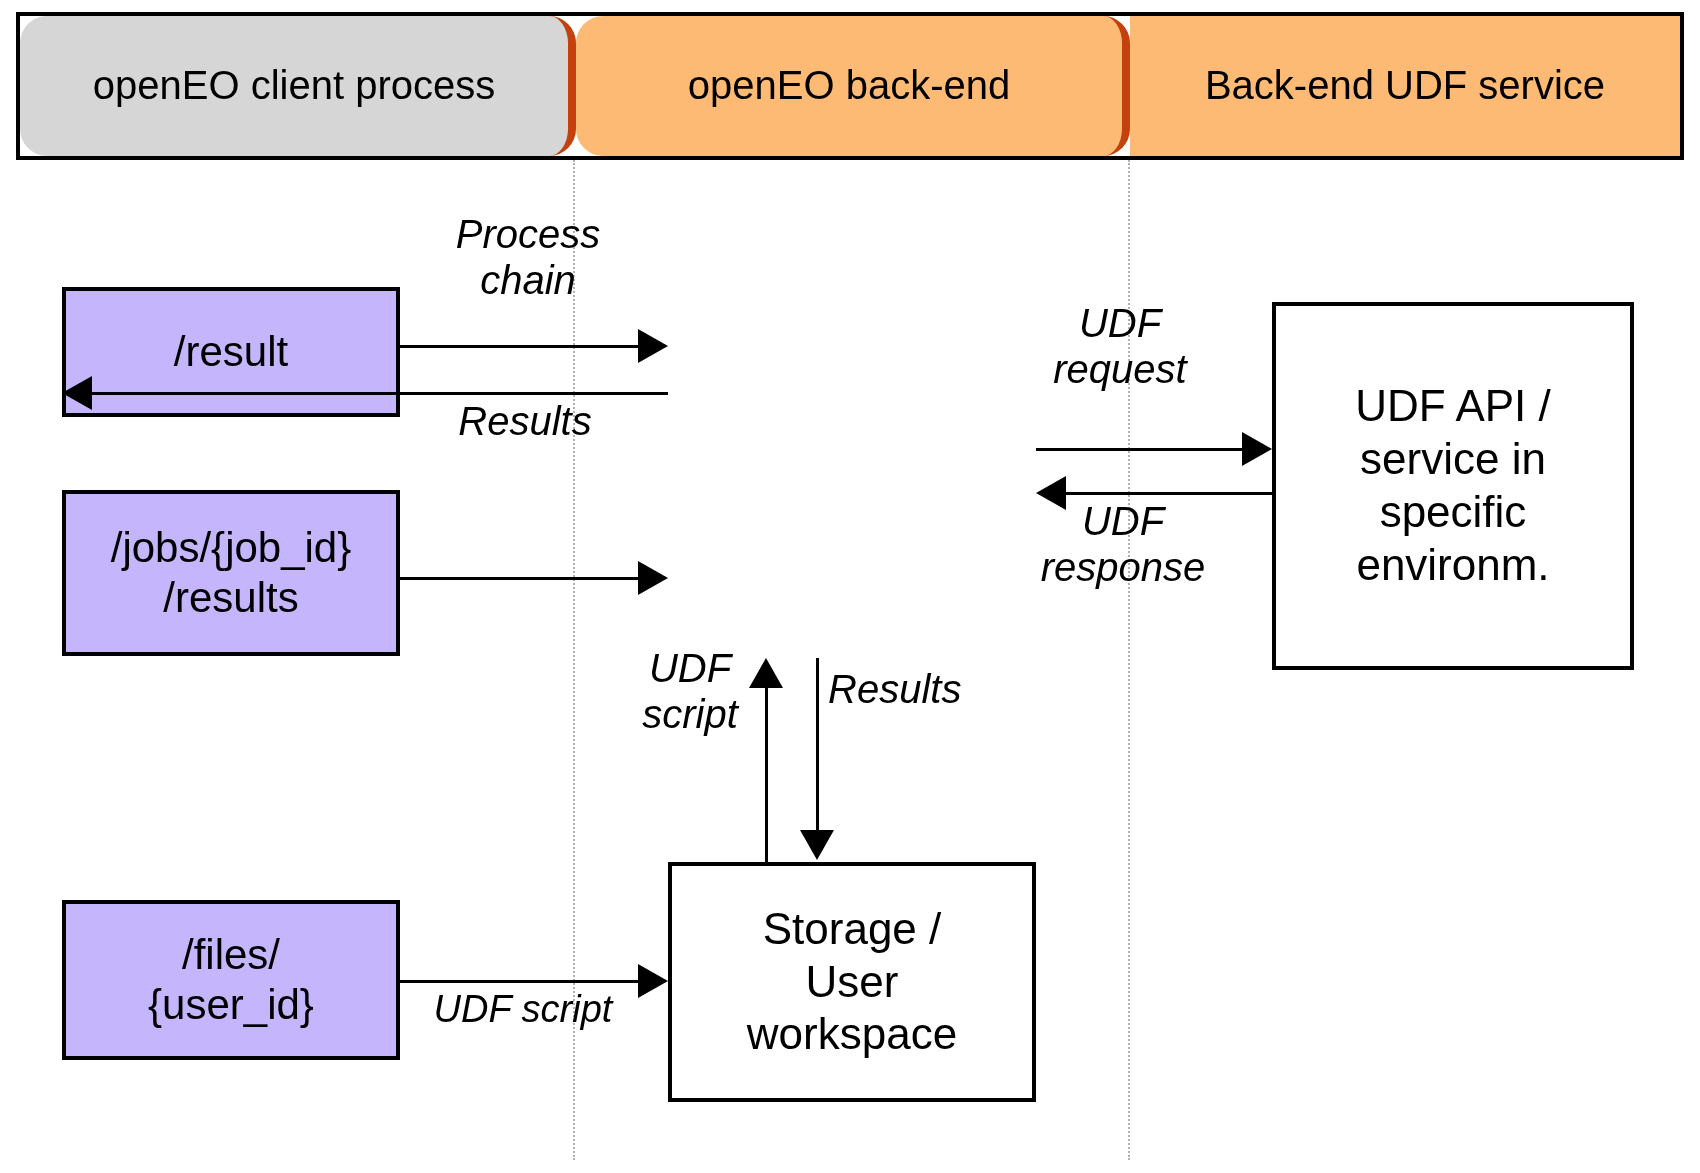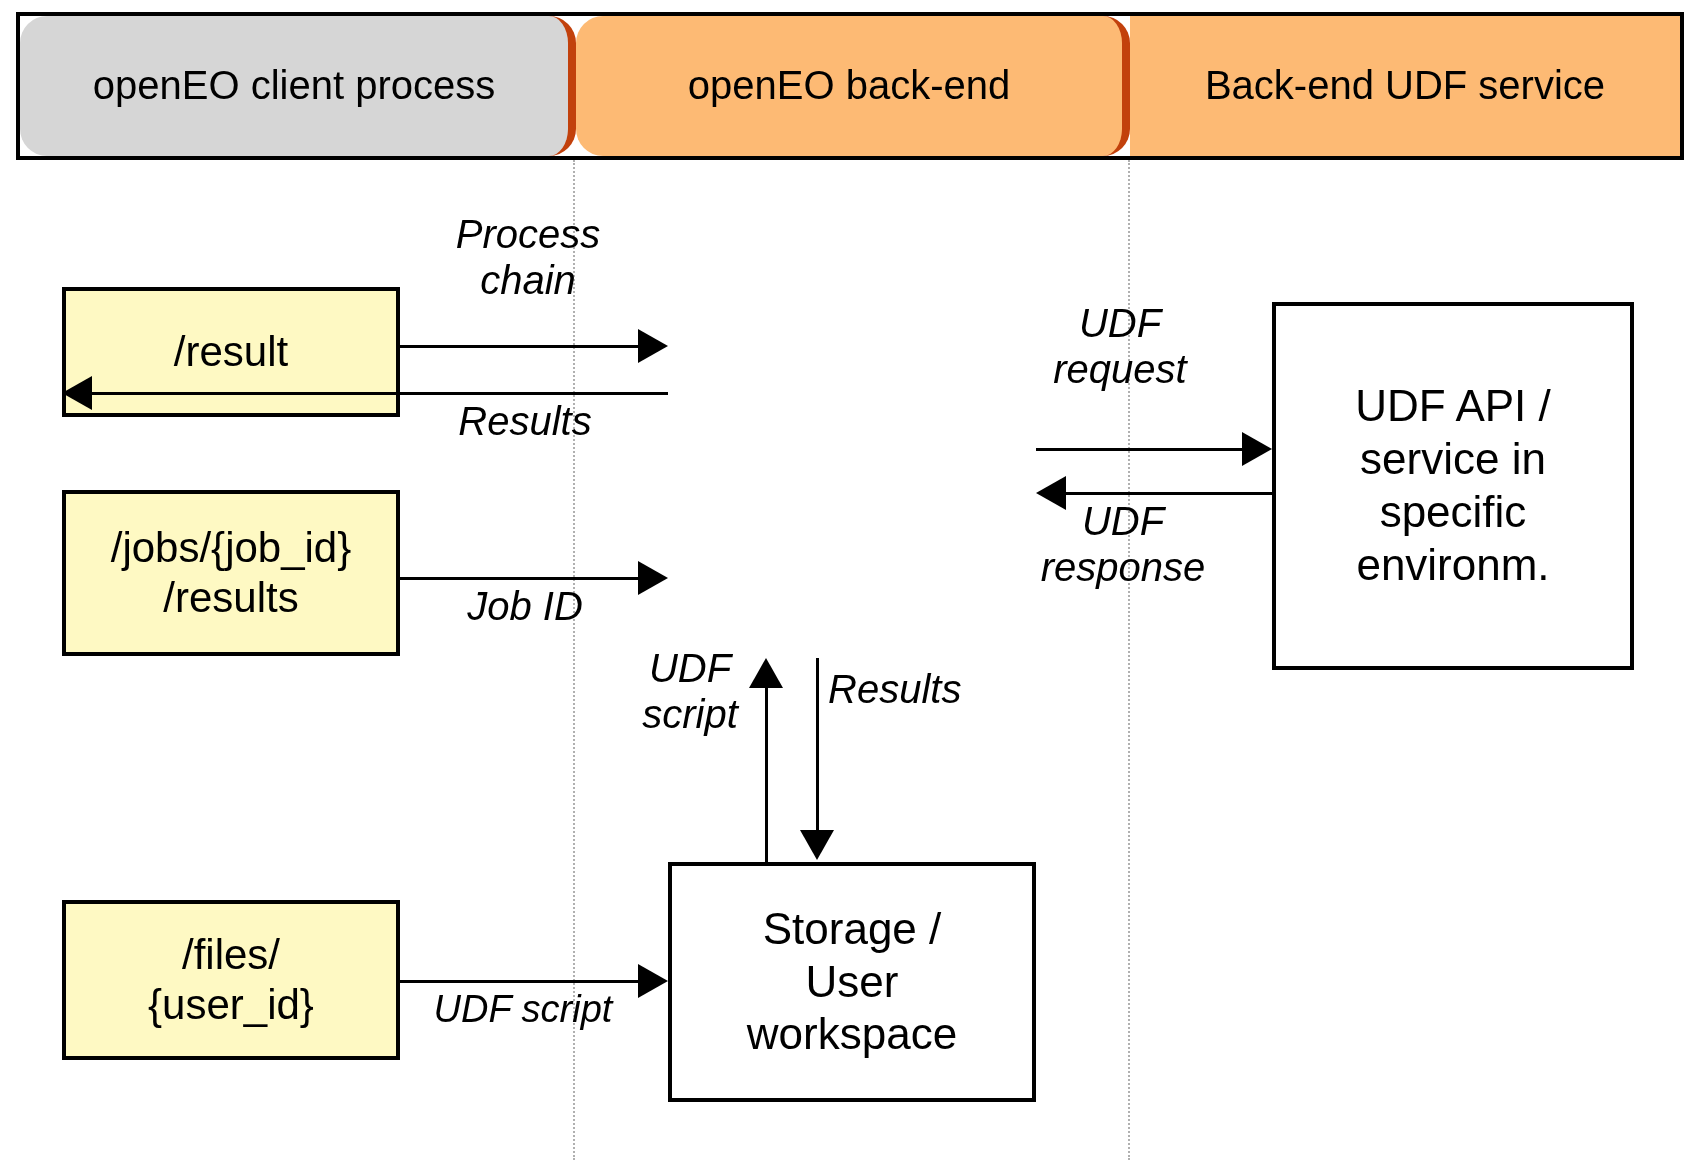--- a/index.html
+++ b/index.html
@@ -55,21 +55,21 @@
     box-sizing: border-box;
     border: 4px solid #000000;
     background: #ffffff;
     display: flex;
     align-items: center;
     justify-content: center;
     text-align: center;
     color: #000000;
     line-height: 1.2;
   }
-  .node.shaded { background: #fef9c3; }
+  .node.shaded { background: #c4b5fd; }
   .node .node-label { display: block; white-space: pre-line; padding: 0 4px; }
 
   
   .hline {
     position: absolute;
     height: 0;
     border-top: 3px solid #000000;
   }
   .vline {
     position: absolute;
@@ -163,21 +163,20 @@
   <div class="arrow-r" style="left:638px; top:329px;"></div>
   <div class="edge-label" style="left:408px; top:205px; width:240px; font-size:40px;margin-top:6px;">Process
 chain</div>
 
   <div class="hline" style="left:92px; top:392px; width:576px;"></div>
   <div class="arrow-l" style="left:62px; top:376px;"></div>
   <div class="edge-label" style="left:400px; top:398px; width:250px; font-size:40px;">Results</div>
 
   <div class="hline" style="left:400px; top:577px; width:243px;"></div>
   <div class="arrow-r" style="left:638px; top:561px;"></div>
-  <div class="edge-label" style="left:400px; top:583px; width:250px; font-size:40px;">Job ID</div>
 
   <div class="hline" style="left:1036px; top:448px; width:211px;"></div>
   <div class="arrow-r" style="left:1242px; top:432px;"></div>
   <div class="edge-label" style="left:1000px; top:300px; width:240px; font-size:40px;">UDF
 request</div>
 
   <div class="hline" style="left:1066px; top:492px; width:208px;"></div>
   <div class="arrow-l" style="left:1036px; top:476px;"></div>
   <div class="edge-label" style="left:998px; top:498px; width:250px; font-size:40px;">UDF
 response</div>

